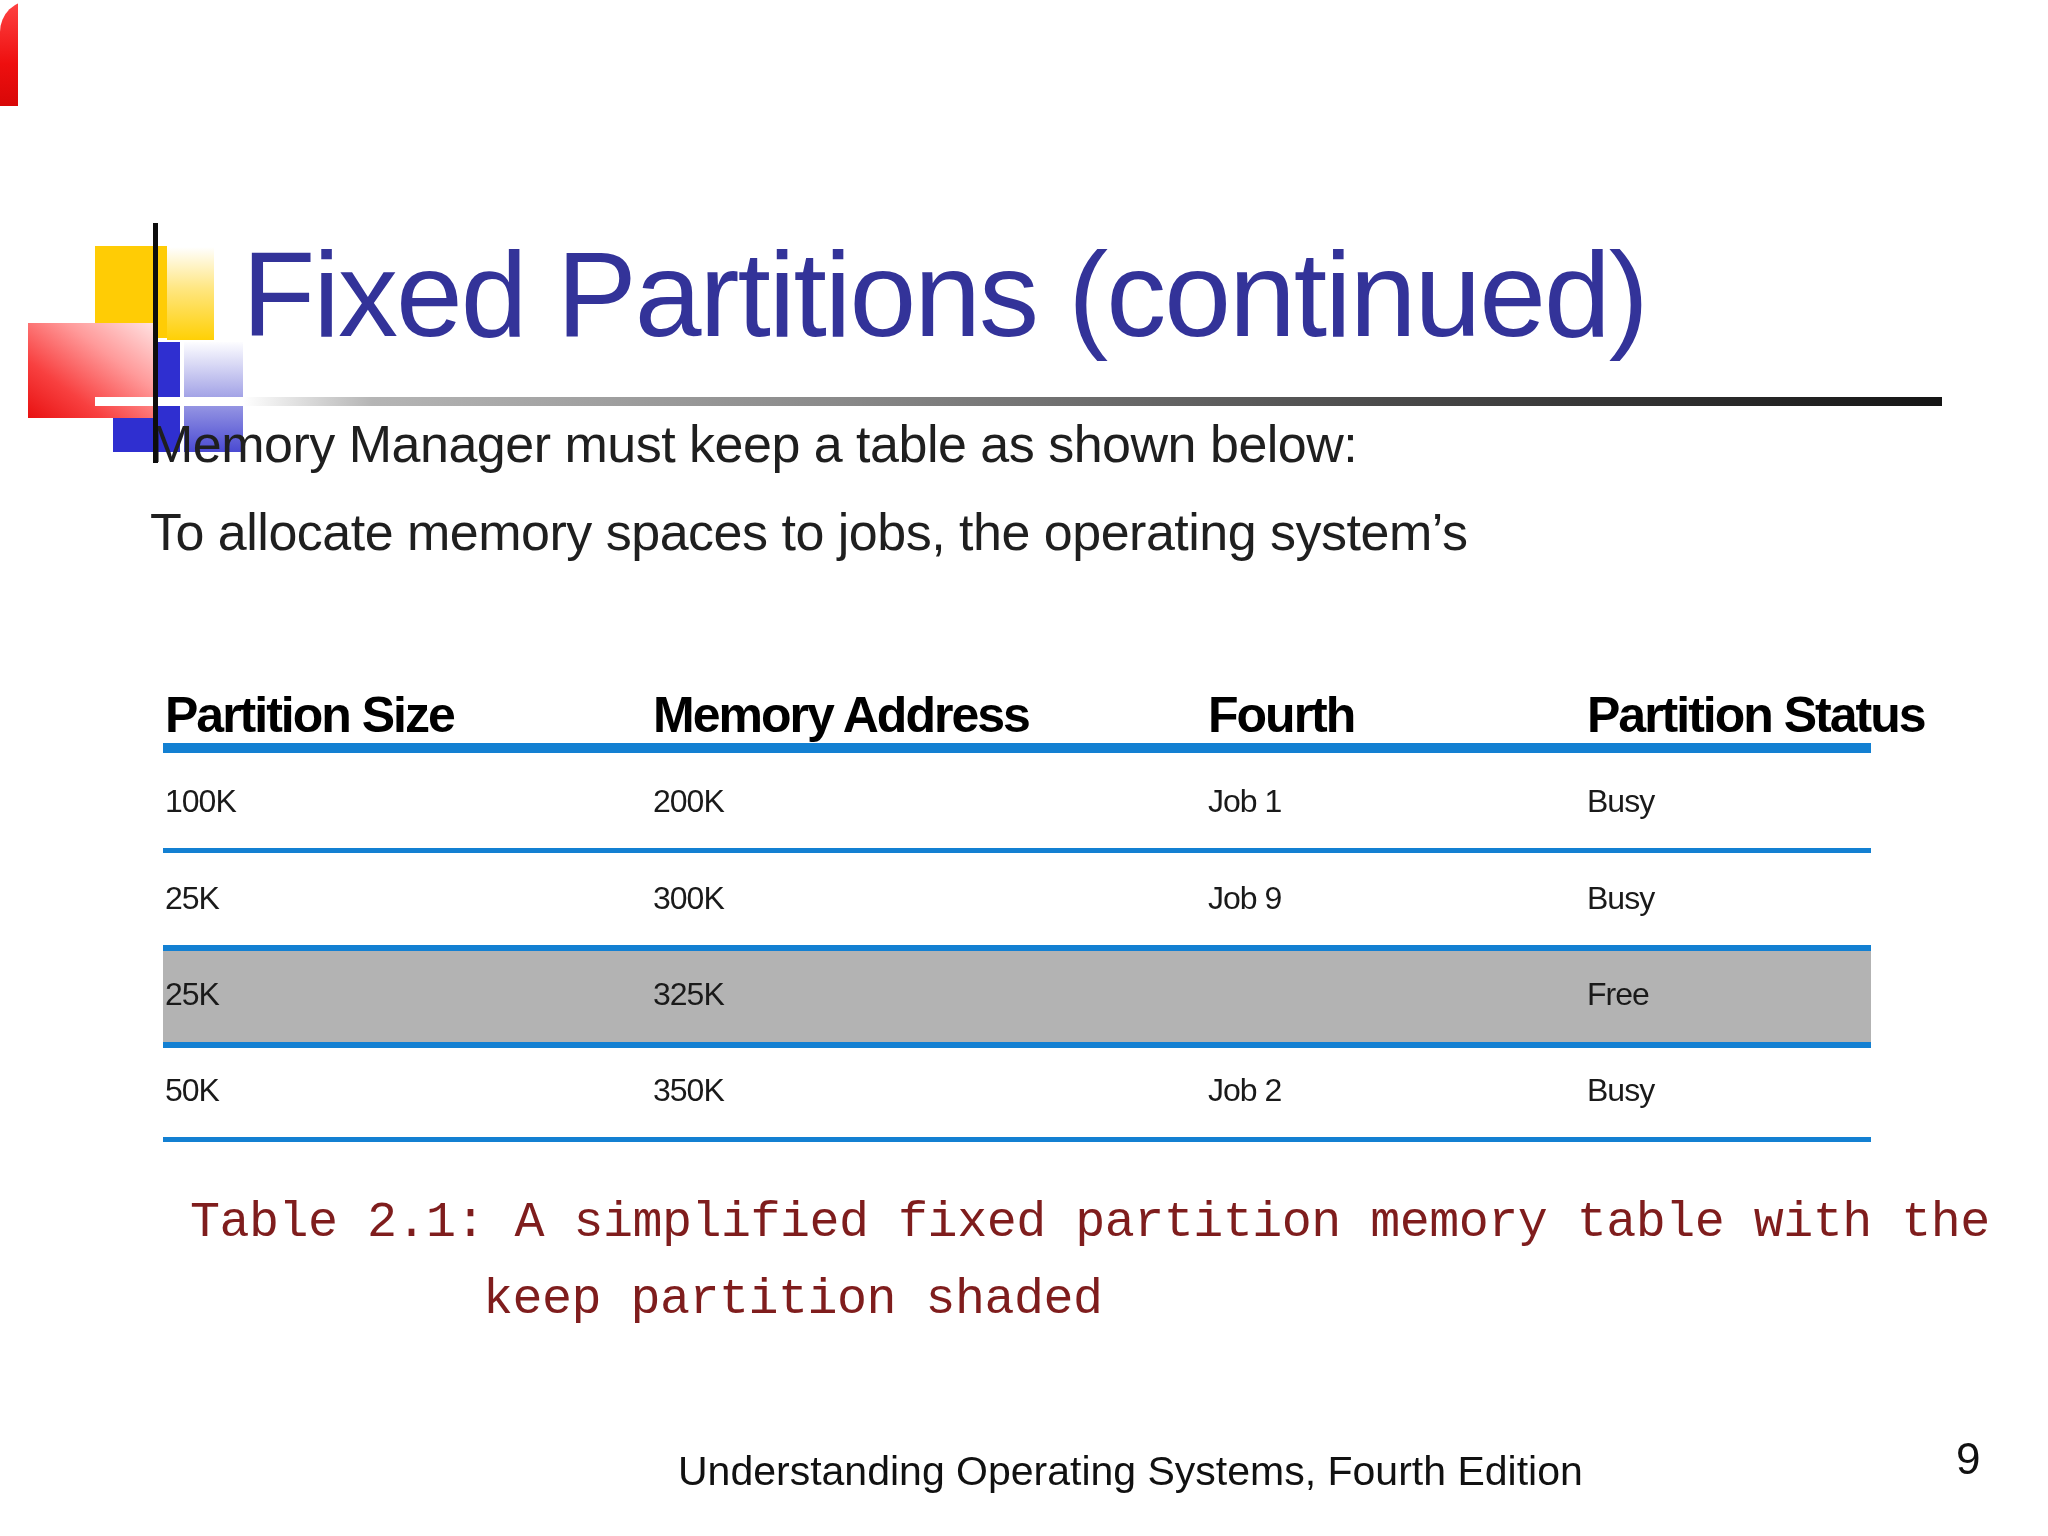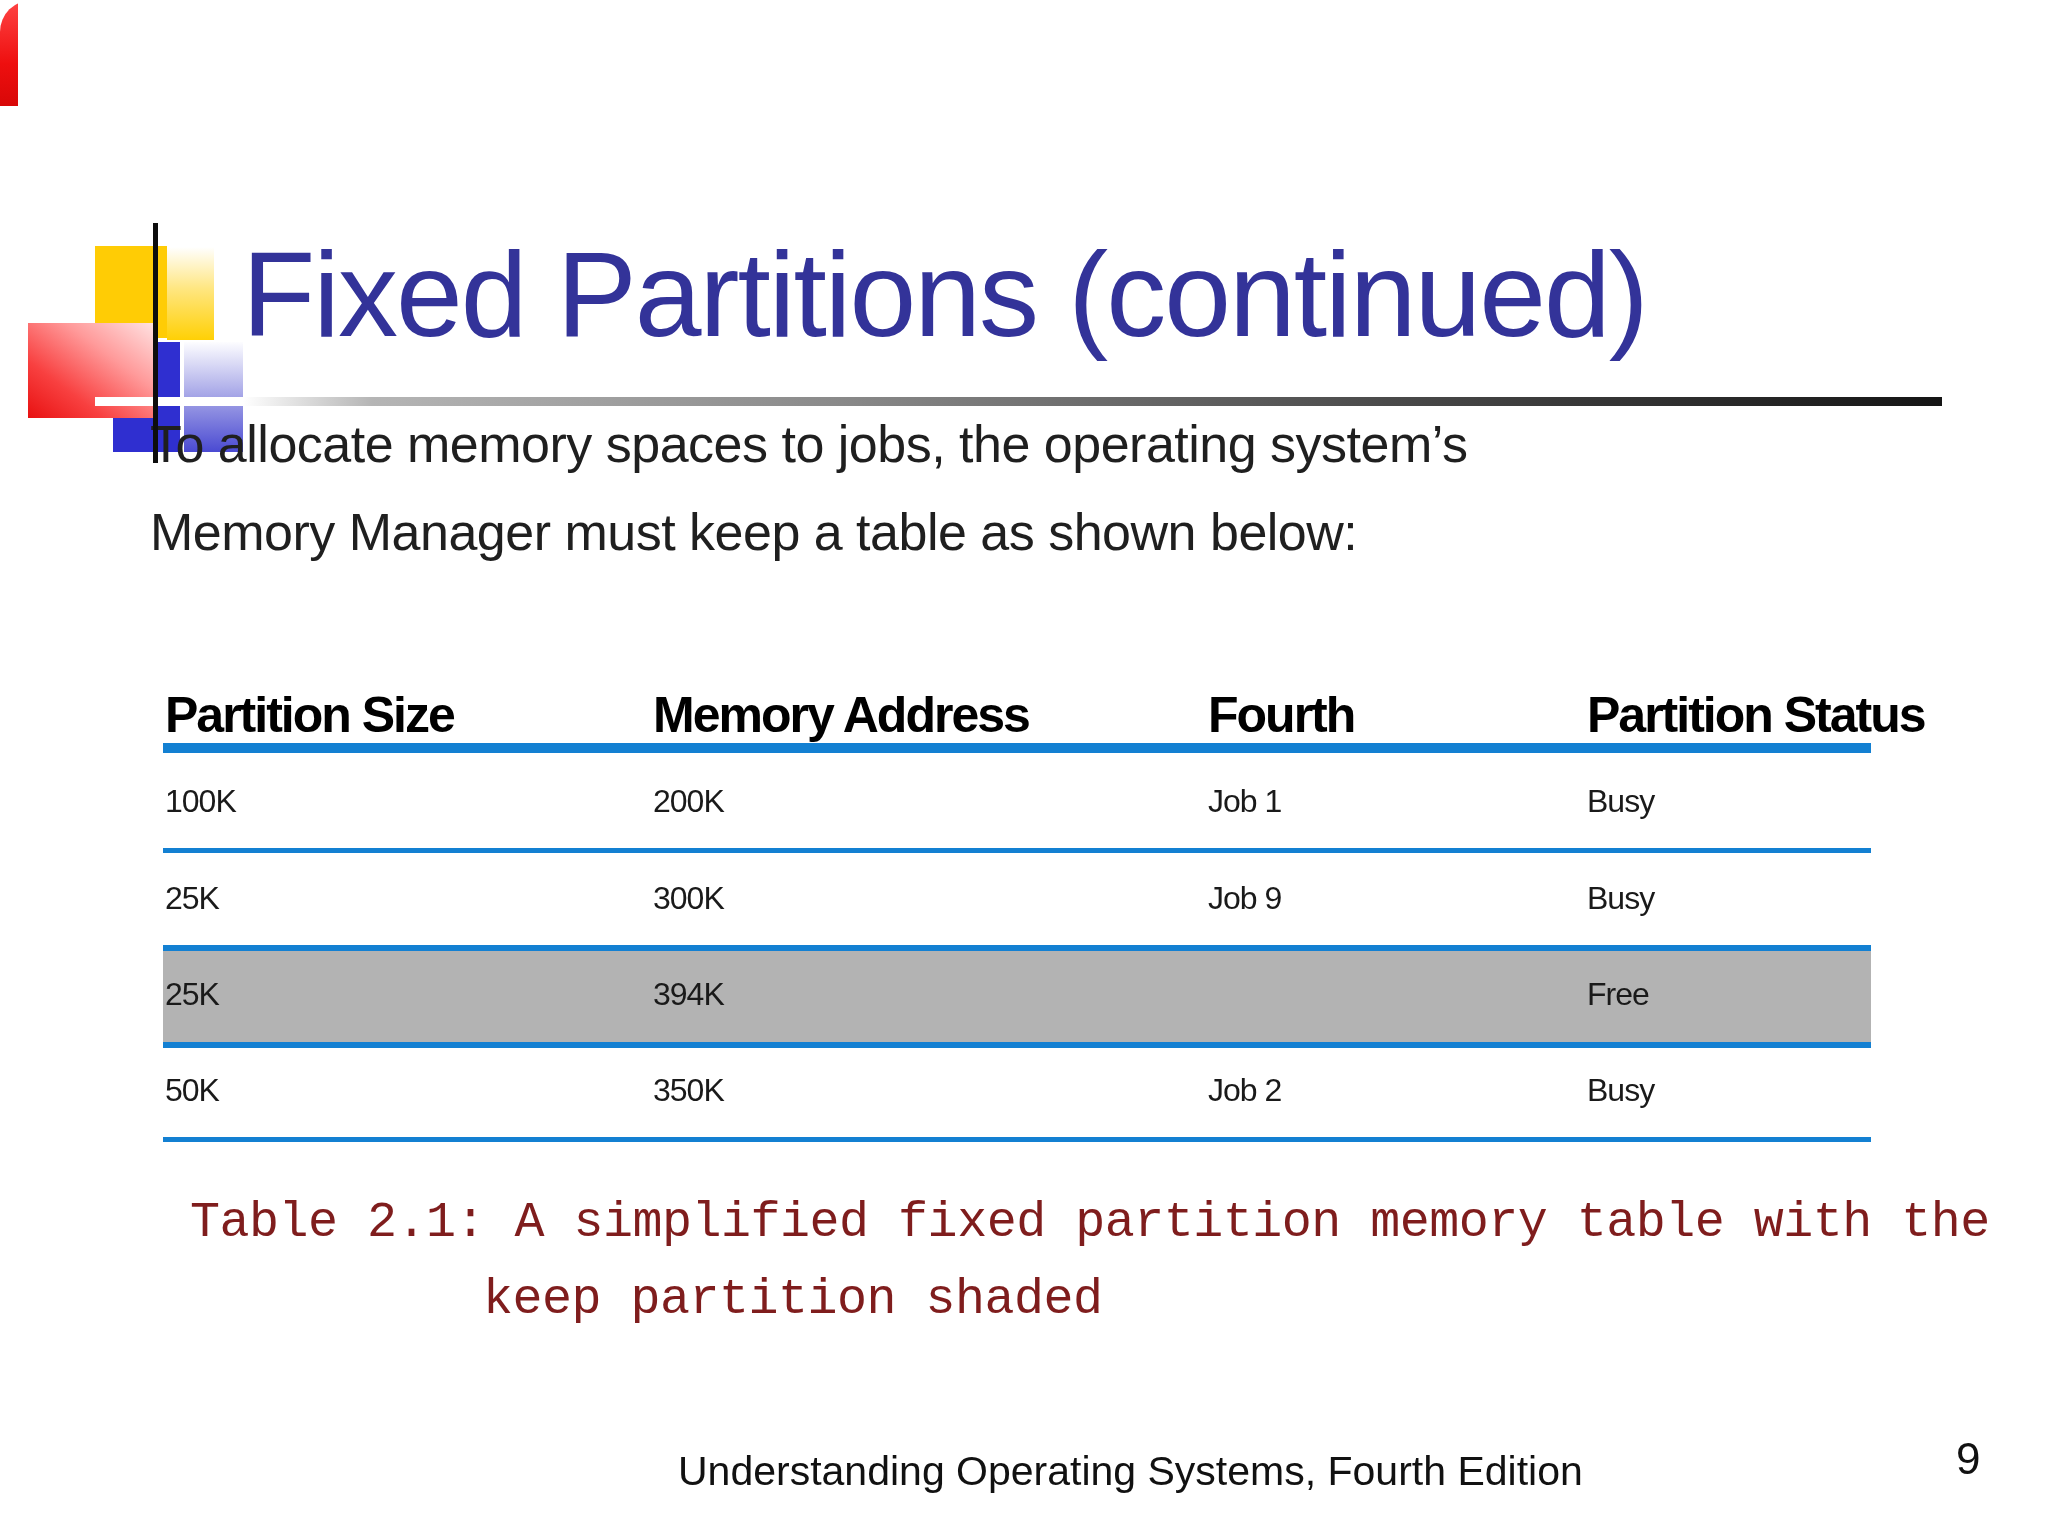--- a/index.html
+++ b/index.html
@@ -62,22 +62,22 @@
   <div class="abs sq-yellow-grad"></div>
   <div class="abs sq-blue"></div>
   <div class="abs sq-blue-grad"></div>
   <div class="abs sq-red"></div>
   <div class="abs vline"></div>
 
   <div class="abs title">Fixed Partitions (continued)</div>
   <div class="abs title-rule"></div>
 
   <div class="abs body-text">
+    <div>Memory Manager must keep a table as shown below:</div>
     <div>To allocate memory spaces to jobs, the operating system’s</div>
-    <div>Memory Manager must keep a table as shown below:</div>
   </div>
 
   <div class="abs mem-table">
     <div class="hdr c1">Partition Size</div>
     <div class="hdr c2">Memory Address</div>
     <div class="hdr c3">Fourth</div>
     <div class="hdr c4">Partition Status</div>
 
     <div class="rule-thick"></div>
     <div class="shade-band"></div>
@@ -92,21 +92,21 @@
 
     <div class="trow" style="top:192px;">
       <span class="cell c1">25K</span>
       <span class="cell c2">300K</span>
       <span class="cell c3">Job 9</span>
       <span class="cell c4">Busy</span>
     </div>
 
     <div class="trow" style="top:288px;">
       <span class="cell c1">25K</span>
-      <span class="cell c2">394K</span>
+      <span class="cell c2">325K</span>
       <span class="cell c3"></span>
       <span class="cell c4">Free</span>
     </div>
 
     <div class="trow" style="top:384px;">
       <span class="cell c1">50K</span>
       <span class="cell c2">350K</span>
       <span class="cell c3">Job 2</span>
       <span class="cell c4">Busy</span>
     </div>

